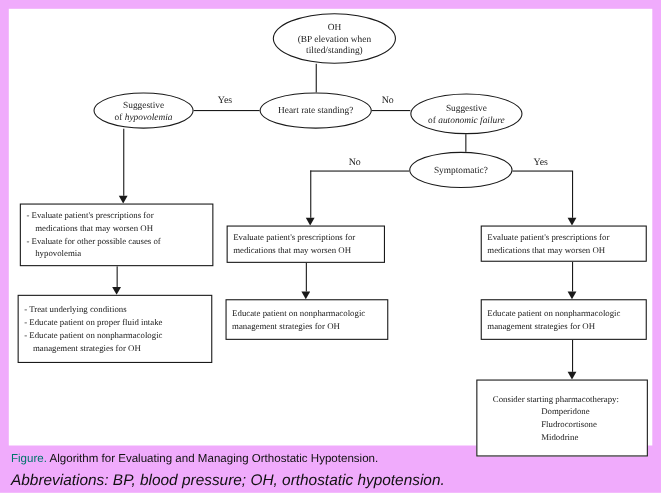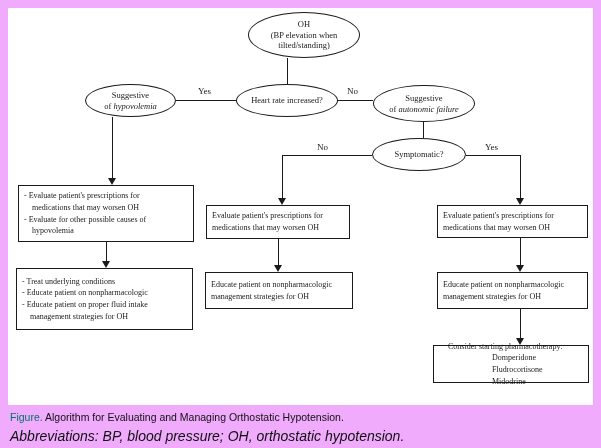--- a/index.html
+++ b/index.html
@@ -57,21 +57,21 @@
     <span class="ln">(BP elevation when</span>
     <span class="ln">tilted/standing)</span>
   </div>
 
   <div class="ellipse" style="left:85px; top:84px; width:91px; height:33px;">
     <span class="ln">Suggestive</span>
     <span class="ln"><span>of </span><i>hypovolemia</i></span>
   </div>
 
   <div class="ellipse" style="left:236px; top:84px; width:102px; height:33px;">
-    <span class="ln">Heart rate increased?</span>
+    <span class="ln">Heart rate standing?</span>
   </div>
 
   <div class="ellipse" style="left:373px; top:85px; width:102px; height:37px;">
     <span class="ln">Suggestive</span>
     <span class="ln"><span>of </span><i>autonomic failure</i></span>
   </div>
 
   <div class="ellipse" style="left:372px; top:138px; width:94px; height:33px;">
     <span class="ln">Symptomatic?</span>
   </div>
@@ -113,22 +113,22 @@
 
   <div class="box" style="left:18px; top:185px; width:176px; height:57px;">
     <span class="ln">- Evaluate patient's prescriptions for</span>
     <span class="ln indent">medications that may worsen OH</span>
     <span class="ln">- Evaluate for other possible causes of</span>
     <span class="ln indent">hypovolemia</span>
   </div>
 
   <div class="box" style="left:16px; top:268px; width:177px; height:62px;">
     <span class="ln">- Treat underlying conditions</span>
+    <span class="ln">- Educate patient on proper fluid intake</span>
     <span class="ln">- Educate patient on nonpharmacologic</span>
-    <span class="ln">- Educate patient on proper fluid intake</span>
     <span class="ln indent">management strategies for OH</span>
   </div>
 
   <div class="box" style="left:206px; top:205px; width:144px; height:34px;">
     <span class="ln">Evaluate patient's prescriptions for</span>
     <span class="ln">medications that may worsen OH</span>
   </div>
 
   <div class="box" style="left:205px; top:272px; width:148px; height:37px;">
     <span class="ln">Educate patient on nonpharmacologic</span>
@@ -138,21 +138,21 @@
   <div class="box" style="left:437px; top:205px; width:151px; height:33px;">
     <span class="ln">Evaluate patient's prescriptions for</span>
     <span class="ln">medications that may worsen OH</span>
   </div>
 
   <div class="box" style="left:437px; top:272px; width:151px; height:37px;">
     <span class="ln">Educate patient on nonpharmacologic</span>
     <span class="ln">management strategies for OH</span>
   </div>
 
-  <div class="box" style="left:433px; top:345px; width:156px; height:38px; padding-left:14px;">
+  <div class="box" style="left:433px; top:345px; width:156px; height:70px; padding-left:14px;">
     <span class="ln">Consider starting pharmacotherapy:</span>
     <span class="ln drug">Domperidone</span>
     <span class="ln drug">Fludrocortisone</span>
     <span class="ln drug">Midodrine</span>
   </div>
 
   <div class="caption">
     <span class="accent">Figure.</span><span> Algorithm for Evaluating and Managing Orthostatic Hypotension.</span>
   </div>
   <div class="abbrev">Abbreviations: BP, blood pressure; OH, orthostatic hypotension.</div>

